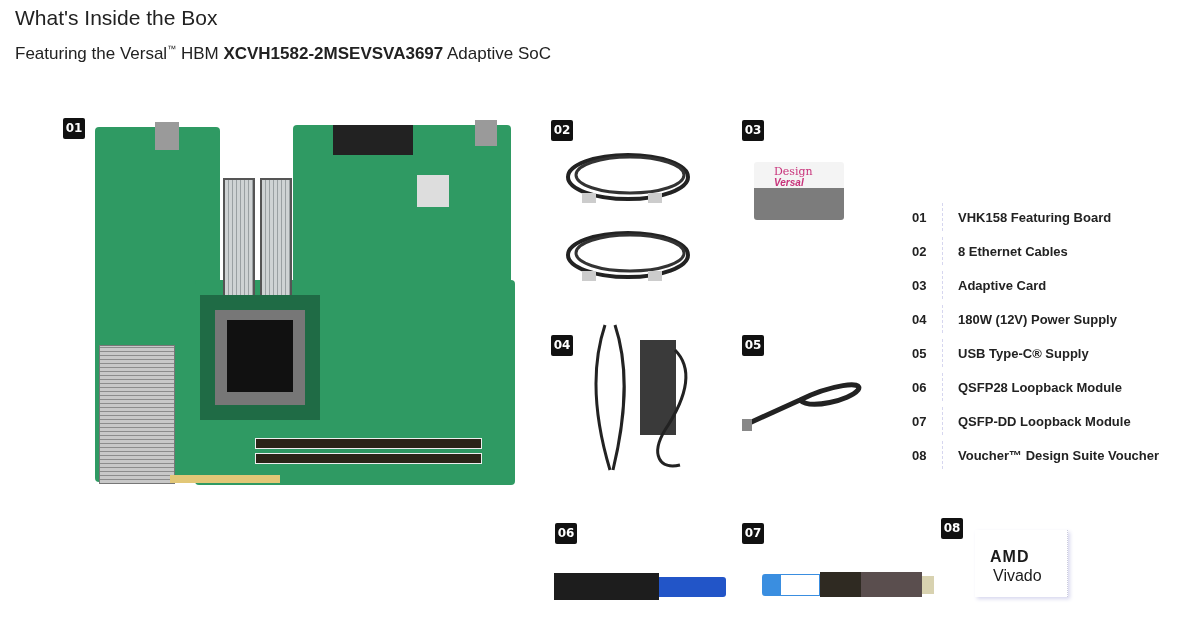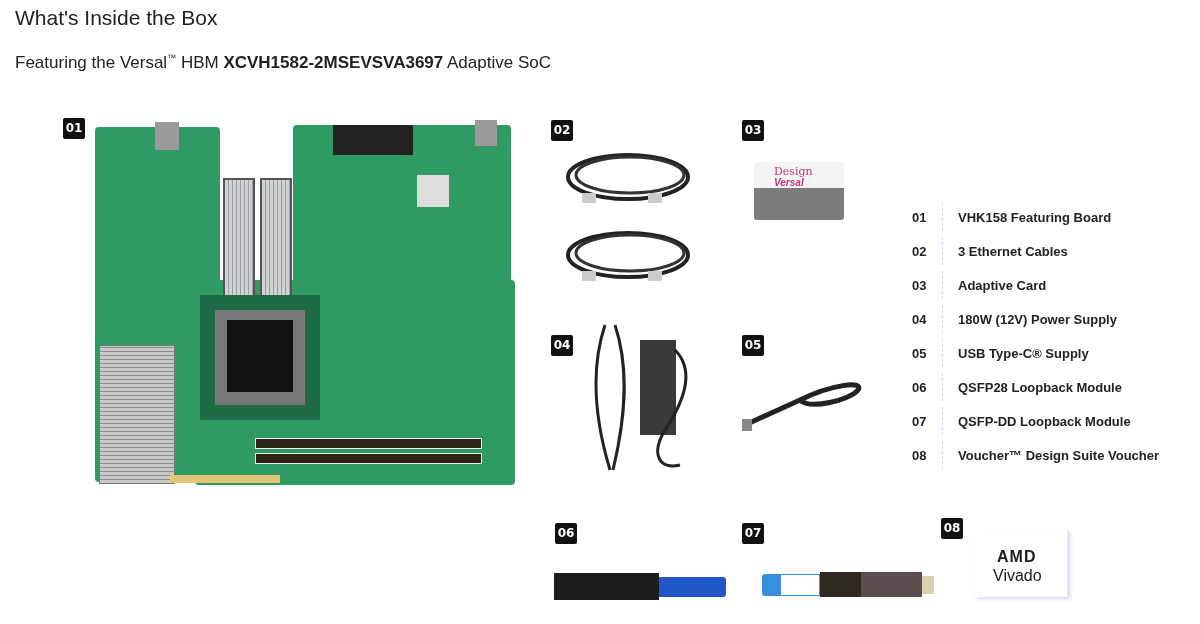--- a/index.html
+++ b/index.html
@@ -1,19 +1,19 @@
 <!DOCTYPE html>
 <html><head>
 <meta charset="utf-8">
 <style>
   html, body { margin:0; padding:0; background:#ffffff; }
   body { width:1200px; height:624px; position:relative; overflow:hidden;
          font-family:"Liberation Sans", sans-serif; color:#1a1a1a; }
   .title { position:absolute; left:15px; top:6px; font-size:21px; color:#222; }
-  .subtitle { position:absolute; left:15px; top:53px; font-size:17px; color:#222; }
+  .subtitle { position:absolute; left:15px; top:44px; font-size:17px; color:#222; }
   .subtitle b { font-weight:bold; }
   .tm { font-size:9px; vertical-align:super; }
   .badge { position:absolute; width:22px; height:21px; background:#111; color:#fff;
            border-radius:2px; font-size:12px; font-weight:bold; line-height:21px; text-align:center;
            font-family:"DejaVu Sans", sans-serif; }
   .product { position:absolute; }
   
   .board { left:95px; top:120px; width:420px; height:365px; }
   .pcb { position:absolute; background:#2f9a63; border-radius:4px; }
   .chip { position:absolute; background:#2a2a2a; }
@@ -21,21 +21,21 @@
   .qsfpcage { position:absolute; background:repeating-linear-gradient(0deg,#c8c8c8 0 3px,#8c8c8c 3px 4px),#bbb; border:1px solid #777; }
   .dimm { position:absolute; background:#2b2417; border:1px solid #eee; }
   .gold { position:absolute; background:#e2c777; }
   
   .list { position:absolute; left:912px; top:200px; }
   .li { display:flex; height:34px; align-items:center; font-size:13px; font-weight:bold; color:#222; }
   .li .num { width:30px; }
   .li .sep { width:1px; height:28px; border-left:1px dashed #d6d6ef; margin-right:14px; }
   .vivado-card { position:absolute; left:975px; top:530px; width:92px; height:67px; background:#fff;
                  box-shadow:2px 2px 4px #d7d7ee; border-right:1px dotted #ccd; }
-  .amd { position:absolute; left:22px; top:18px; font-size:16px; font-weight:bold; letter-spacing:1px; }
+  .amd { position:absolute; left:15px; top:18px; font-size:16px; font-weight:bold; letter-spacing:1px; }
   .viv { position:absolute; left:18px; top:37px; font-size:16px; }
 </style>
 </head>
 <body>
 
 <div class="title">What's Inside the Box</div>
 <div class="subtitle">
   <span>Featuring the Versal</span><span class="tm">™</span><span> HBM </span><b>XCVH1582-2MSEVSVA3697</b><span> Adaptive SoC</span>
 </div>
 
@@ -108,21 +108,21 @@
 
 <div class="list">
   <div class="li">
       <span class="num">01</span>
       <span class="sep"></span>
       <span>VHK158 Featuring Board</span>
     </div>
   <div class="li">
       <span class="num">02</span>
       <span class="sep"></span>
-      <span>3 Ethernet Cables</span>
+      <span>8 Ethernet Cables</span>
     </div>
   <div class="li">
       <span class="num">03</span>
       <span class="sep"></span>
       <span>Adaptive Card</span>
     </div>
   <div class="li">
       <span class="num">04</span>
       <span class="sep"></span>
       <span>180W (12V) Power Supply</span>

